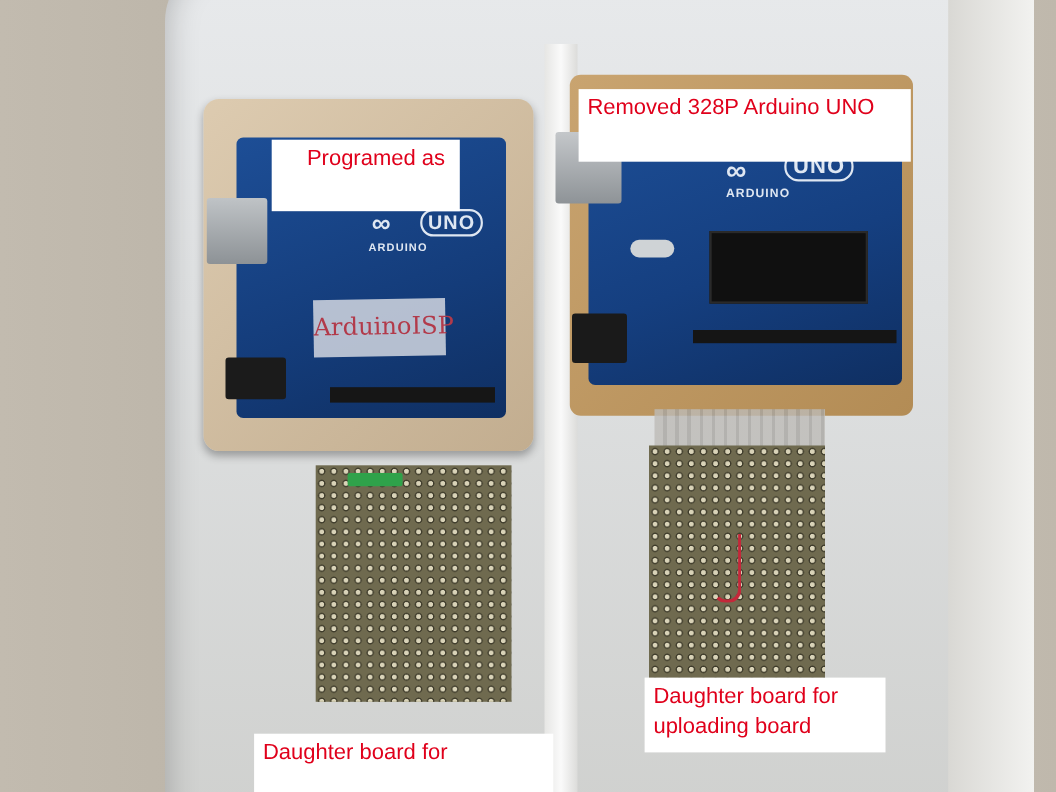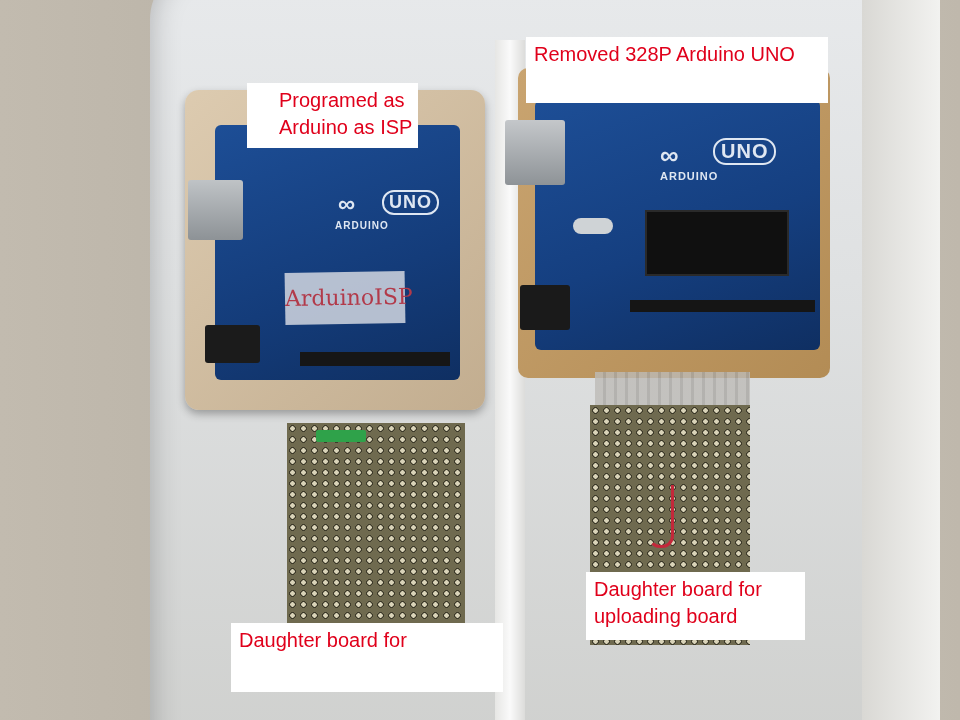--- a/index.html
+++ b/index.html
@@ -50,21 +50,21 @@
   .perf-right { left:590px; top:405px; width:160px; height:240px; }
   .green-hdr { position:absolute; left:316px; top:430px; width:50px; height:12px; background:#2fa24a; border-radius:2px; }
   .red-wire { position:absolute; left:648px; top:485px; width:20px; height:60px;
           border:3px solid #c4283a; border-top:none; border-radius:0 0 12px 12px; border-left-color:transparent; }
   .ribbon { position:absolute; left:595px; top:372px; width:155px; height:40px;
           background:repeating-linear-gradient(90deg,#bdbbb7 0 8px,#a9a7a3 8px 11px); opacity:0.8; }
 
   
   .callout { position:absolute; background:#ffffff; color:#e0001b;
           font-family:"Liberation Sans", sans-serif; font-size:20px; line-height:27px;
-          padding:4px 8px; box-sizing:border-box; }
+          padding:4px 8px; box-sizing:border-box;margin-top:44px; }
   .callout span { display:block; white-space:nowrap; }
   #c1 { left:247px; top:83px; width:171px; height:65px;padding-left:32px; }
   #c2 { left:526px; top:37px; width:302px; height:66px; }
   #c3 { left:231px; top:623px; width:272px; height:69px; }
   #c4 { left:586px; top:572px; width:219px; height:68px; }
 </style>
 </head>
 <body>
 
 <div class="scene">
@@ -95,21 +95,20 @@
 
   <div class="perf perf-left"></div>
   <div class="green-hdr"></div>
   <div class="ribbon"></div>
   <div class="perf perf-right"></div>
   <div class="red-wire"></div>
 </div>
 
 <div class="callout" id="c1">
   <span>Programed as</span>
-  <span>Arduino as ISP</span>
 </div>
 <div class="callout" id="c2">
   <span>Removed 328P Arduino UNO</span>
 </div>
 <div class="callout" id="c3">
   <span>Daughter board for</span>
 </div>
 <div class="callout" id="c4">
   <span>Daughter board for</span>
   <span>uploading board</span>

